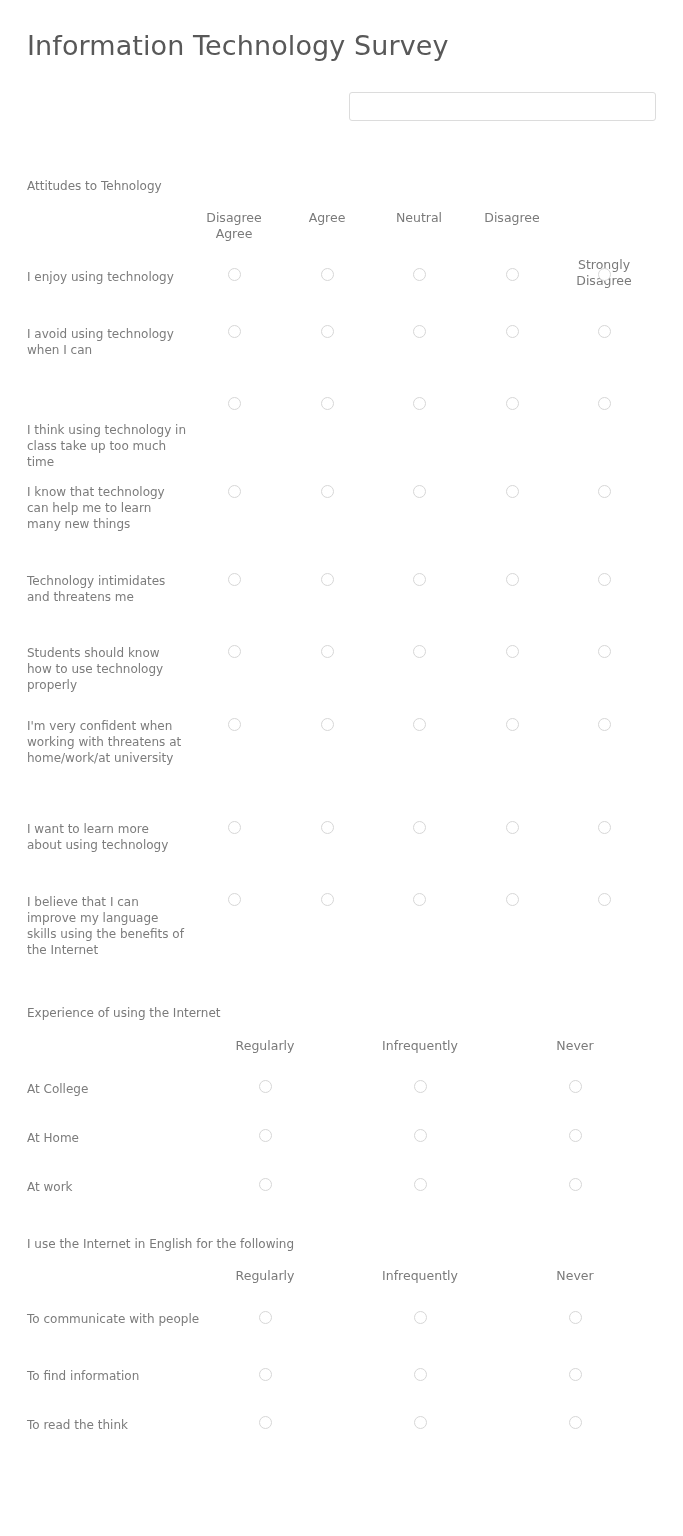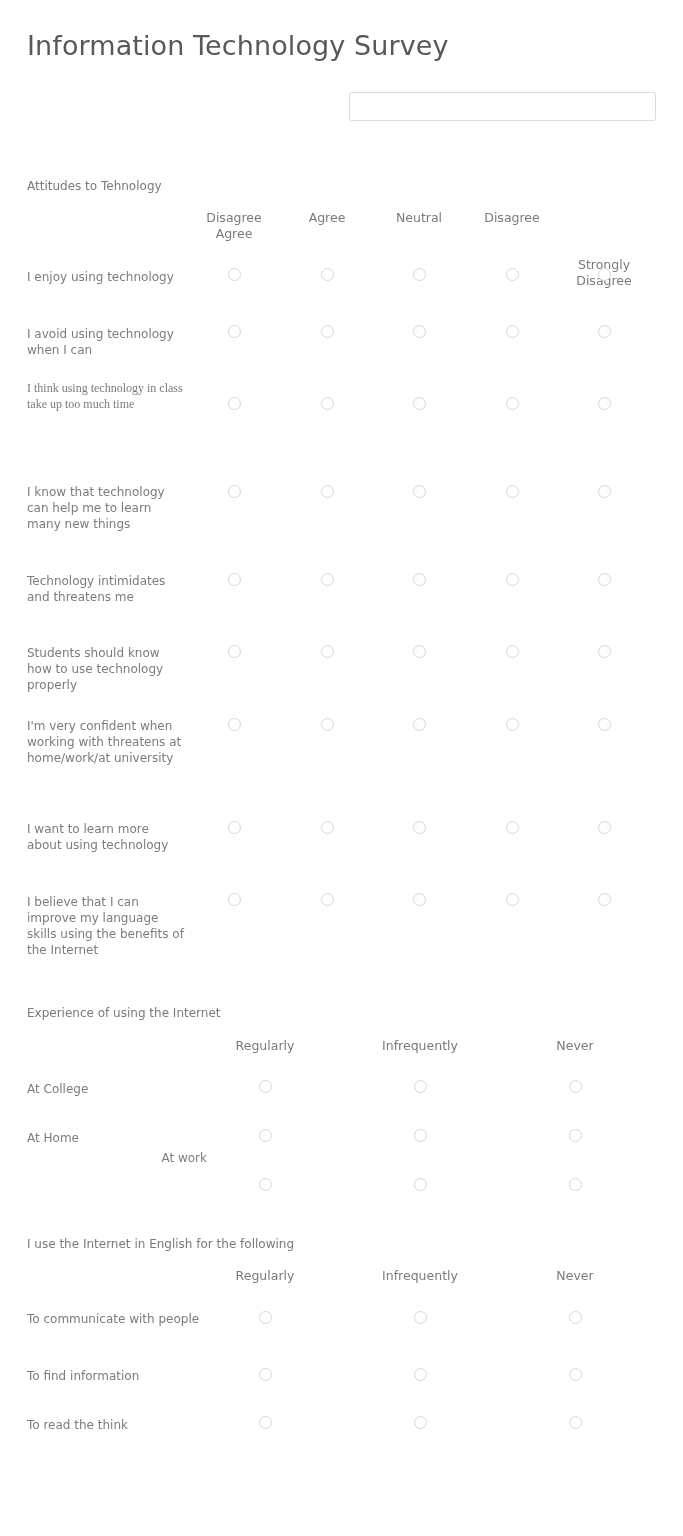--- a/index.html
+++ b/index.html
@@ -141,21 +141,21 @@
         <div class="radio" role="radio" aria-checked="false" style="top: 268px; left: 320.5px;"></div>
         <div class="radio" role="radio" aria-checked="false" style="top: 268px; left: 412.5px;"></div>
         <div class="radio" role="radio" aria-checked="false" style="top: 268px; left: 505.5px;"></div>
         <div class="radio" role="radio" aria-checked="false" style="top: 268px; left: 597.5px;"></div>
         <div class="row-label" style="top: 326px; width: 160px;">I avoid using technology when I can</div>
         <div class="radio" role="radio" aria-checked="false" style="top: 325px; left: 227.5px;"></div>
         <div class="radio" role="radio" aria-checked="false" style="top: 325px; left: 320.5px;"></div>
         <div class="radio" role="radio" aria-checked="false" style="top: 325px; left: 412.5px;"></div>
         <div class="radio" role="radio" aria-checked="false" style="top: 325px; left: 505.5px;"></div>
         <div class="radio" role="radio" aria-checked="false" style="top: 325px; left: 597.5px;"></div>
-        <div class="row-label" style="top: 380px; width: 160px; font-family: Liberation Serif, serif;">I think using technology in class take up too much time</div>
+        <div class="row-label" style="top: 422px; width: 160px;">I think using technology in class take up too much time</div>
         <div class="radio" role="radio" aria-checked="false" style="top: 397px; left: 227.5px;"></div>
         <div class="radio" role="radio" aria-checked="false" style="top: 397px; left: 320.5px;"></div>
         <div class="radio" role="radio" aria-checked="false" style="top: 397px; left: 412.5px;"></div>
         <div class="radio" role="radio" aria-checked="false" style="top: 397px; left: 505.5px;"></div>
         <div class="radio" role="radio" aria-checked="false" style="top: 397px; left: 597.5px;"></div>
         <div class="row-label" style="top: 484px; width: 160px;">I know that technology can help me to learn many new things</div>
         <div class="radio" role="radio" aria-checked="false" style="top: 485px; left: 227.5px;"></div>
         <div class="radio" role="radio" aria-checked="false" style="top: 485px; left: 320.5px;"></div>
         <div class="radio" role="radio" aria-checked="false" style="top: 485px; left: 412.5px;"></div>
         <div class="radio" role="radio" aria-checked="false" style="top: 485px; left: 505.5px;"></div>
@@ -197,21 +197,21 @@
         <div class="col-header" style="top: 1038px; left: 360px; width: 120px;">Infrequently</div>
         <div class="col-header" style="top: 1038px; left: 515px; width: 120px;">Never</div>
         <div class="row-label" style="top: 1081px; width: 180px;">At College</div>
         <div class="radio" role="radio" aria-checked="false" style="top: 1080px; left: 258.5px;"></div>
         <div class="radio" role="radio" aria-checked="false" style="top: 1080px; left: 413.5px;"></div>
         <div class="radio" role="radio" aria-checked="false" style="top: 1080px; left: 568.5px;"></div>
         <div class="row-label" style="top: 1130px; width: 180px;">At Home</div>
         <div class="radio" role="radio" aria-checked="false" style="top: 1129px; left: 258.5px;"></div>
         <div class="radio" role="radio" aria-checked="false" style="top: 1129px; left: 413.5px;"></div>
         <div class="radio" role="radio" aria-checked="false" style="top: 1129px; left: 568.5px;"></div>
-        <div class="row-label" style="top: 1150px; width: 180px; text-align: right;">At work</div>
+        <div class="row-label" style="top: 1179px; width: 180px;">At work</div>
         <div class="radio" role="radio" aria-checked="false" style="top: 1178px; left: 258.5px;"></div>
         <div class="radio" role="radio" aria-checked="false" style="top: 1178px; left: 413.5px;"></div>
         <div class="radio" role="radio" aria-checked="false" style="top: 1178px; left: 568.5px;"></div>
       </div>
       <div class="section" style="top: 0px;">
         <div class="section-title" style="top: 1236px;">I use the Internet in English for the following</div>
         <div class="col-header" style="top: 1268px; left: 205px; width: 120px;">Regularly</div>
         <div class="col-header" style="top: 1268px; left: 360px; width: 120px;">Infrequently</div>
         <div class="col-header" style="top: 1268px; left: 515px; width: 120px;">Never</div>
         <div class="row-label" style="top: 1311px; width: 180px;">To communicate with people</div>

